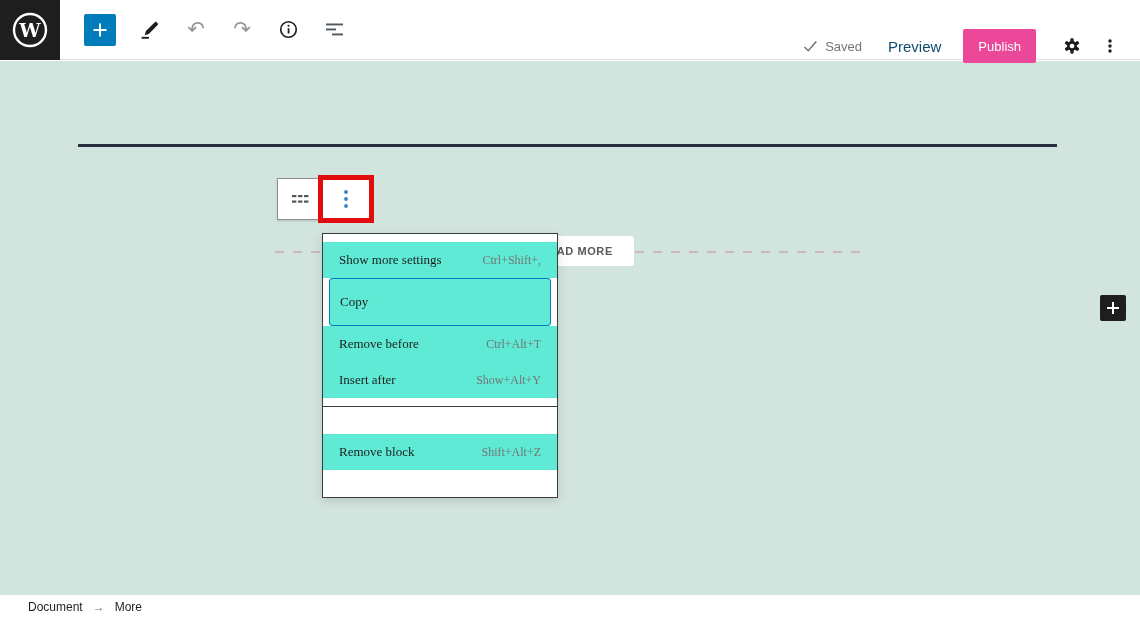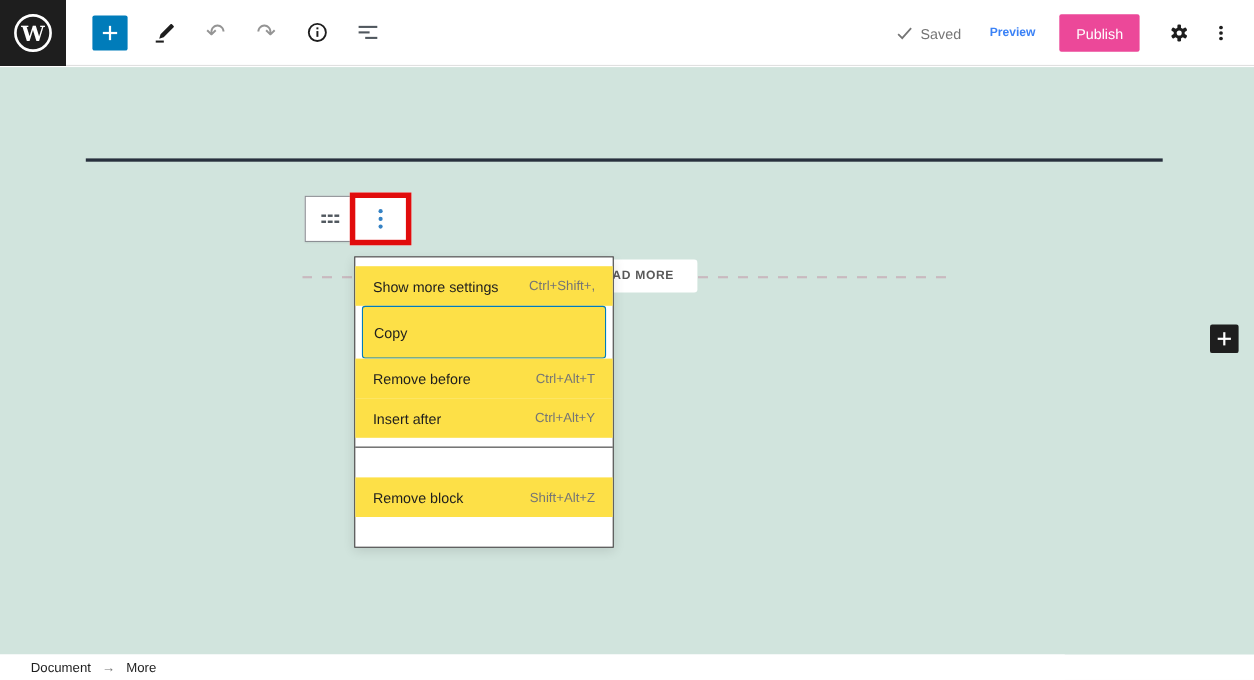--- a/index.html
+++ b/index.html
@@ -8,23 +8,23 @@
   #app { position:relative; width:1140px; height:618px; background:#fff; }
 
   
   .header { position:absolute; top:0; left:0; width:1140px; height:60px; background:#fff;
             border-bottom:1px solid #e0e0e0; z-index:10; display:flex; align-items:center; }
   .logo-box { width:60px; height:60px; background:#1e1e1e; display:flex; align-items:center; justify-content:center; flex:0 0 60px; cursor:pointer; }
   .hl-group { display:flex; align-items:center; gap:14px; margin-left:24px; }
   .add-btn { width:32px; height:32px; background:#007cba; border:none; border-radius:2px; display:flex; align-items:center; justify-content:center; cursor:pointer; }
   .icon-btn { width:24px; height:24px; background:none; border:none; display:flex; align-items:center; justify-content:center; cursor:pointer; margin-left:8px; }
   .arrow-glyph { font-size:21px; color:#949494; line-height:1; font-family:"DejaVu Sans", sans-serif; }
-  .header-right { position:absolute; right:18px; top:0; height:60px; display:flex; align-items:center; }
+  .header-right { position:absolute; right:18px; top:16px; height:60px; display:flex; align-items:center; }
   .saved-wrap { display:flex; align-items:center; gap:7px; color:#757575; font-size:13px; }
-  .preview-link { color:#3b82f6; font-size:11px; text-decoration:none; margin-left:26px; background:none; border:none; cursor:pointer;font-weight:bold; }
+  .preview-link { color:#0c4a6e; font-size:15px; text-decoration:none; margin-left:26px; background:none; border:none; cursor:pointer; }
   .publish-btn { margin-left:22px; background:#ec4899; color:#fff; font-size:13px; border:none; border-radius:2px; height:34px; padding:0 15px; cursor:pointer; font-family:"Liberation Sans",sans-serif; }
   .gear-btn { margin-left:24px; }
   .kebab-btn { margin-left:14px; }
 
   
   .canvas { position:absolute; top:61px; left:0; width:1140px; height:534px; background:#d1e4dd; overflow:hidden; }
   .title-rule { position:absolute; left:78px; top:83px; width:979px; height:3px; background:#28303d; }
 
   
   .drag-box { position:absolute; left:277px; top:117px; width:46px; height:42px; background:#fff;
@@ -42,21 +42,21 @@
   .more-pill span { font-size:11px; font-weight:bold; letter-spacing:0.6px; color:#595959; }
 
   
   .menu { position:absolute; left:322px; top:172px; width:236px; background:#fff;
           border:1px solid #3c3c3c; box-shadow:0 3px 10px rgba(0,0,0,.12); z-index:6; }
   .menu-group { padding:8px 0; }
   .menu-group + .menu-group { border-top:1px solid #3c3c3c; }
   .menu-group.g2 { padding:12px 0; }
   .menu-group.g3 { padding:27px 0; }
   .menu-item { height:36px; display:flex; align-items:center; justify-content:space-between;
-               padding:0 16px; cursor:pointer; background:#fde047; border:none; width:100%; font-family:Liberation Sans, sans-serif; }
+               padding:0 16px; cursor:pointer; background:#5eead4; border:none; width:100%; font-family:Liberation Serif, serif; }
   .menu-item .mi-label { font-size:13px; color:#1e1e1e; }
   .menu-item .mi-shortcut { font-size:12px; color:#757575;margin-left:16px; }
   .menu-item.focused { height:48px; margin:0 6px; width:calc(100% - 12px);
        border:1.5px solid #007cba; border-radius:3px; padding:0 10px; }
 
   
   .inserter-btn { position:absolute; left:1100px; top:234px; width:26px; height:26px; background:#1e1e1e;
       border:none; border-radius:2px; display:flex; align-items:center; justify-content:center; cursor:pointer; }
 
   
@@ -183,21 +183,21 @@
         <button class="menu-item focused">
           <span class="mi-label">Copy</span>
           <span class="mi-shortcut"></span>
         </button>
         <button class="menu-item">
           <span class="mi-label">Remove before</span>
           <span class="mi-shortcut">Ctrl+Alt+T</span>
         </button>
         <button class="menu-item">
           <span class="mi-label">Insert after</span>
-          <span class="mi-shortcut">Ctrl+Alt+Y</span>
+          <span class="mi-shortcut">Show+Alt+Y</span>
         </button>
       </div>
       <div class="menu-group g3">
         <button class="menu-item">
           <span class="mi-label">Remove block</span>
           <span class="mi-shortcut">Shift+Alt+Z</span>
         </button>
       </div>
     </div>
 

